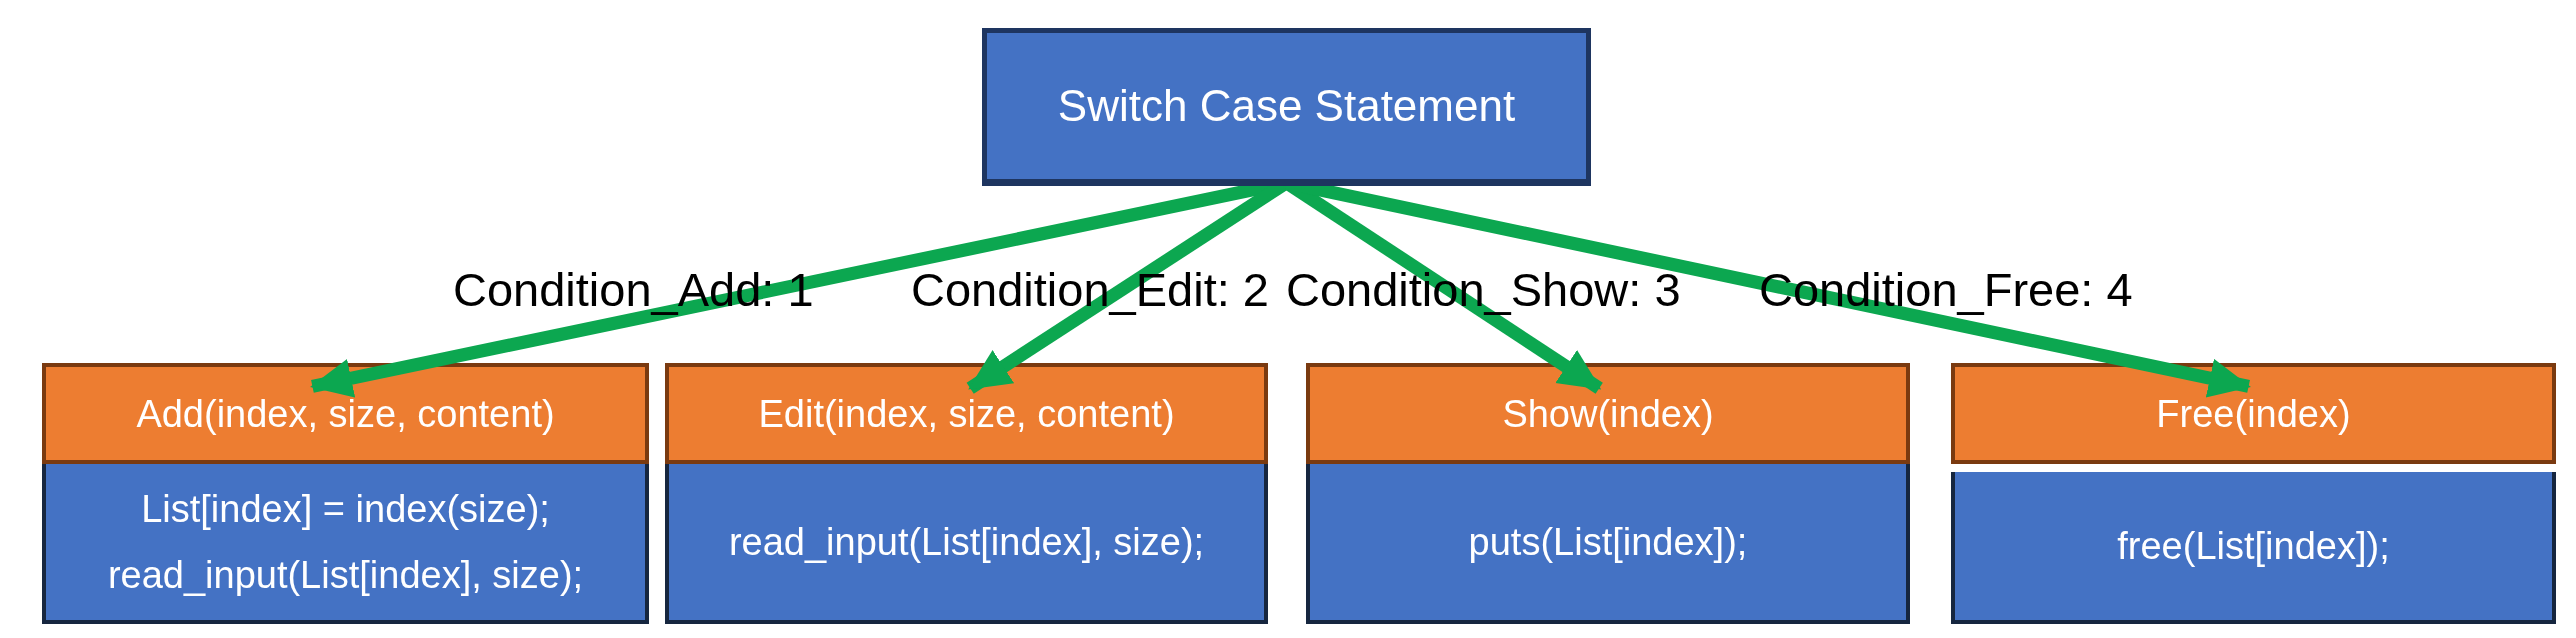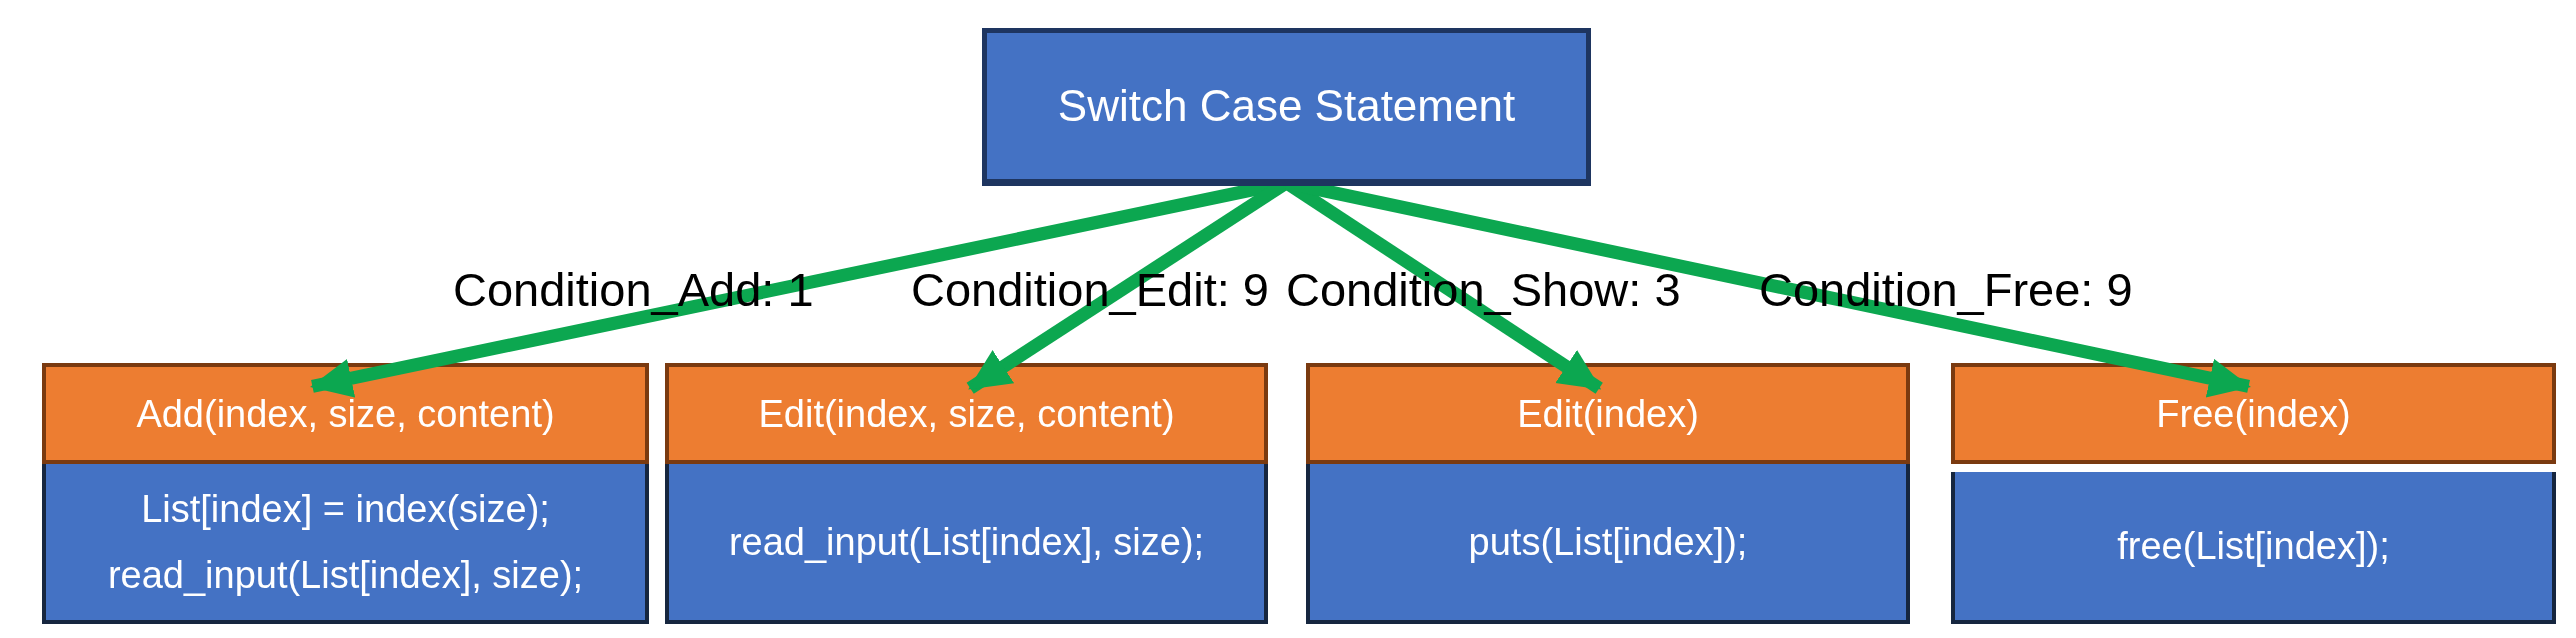--- a/index.html
+++ b/index.html
@@ -101,23 +101,23 @@
     <line class="arrow-line" x1="2146" y1="305" x2="1618" y2="648" marker-end="url(#ah)"></line>
     <line class="arrow-line" x1="2146" y1="305" x2="2668" y2="648" marker-end="url(#ah)"></line>
     <line class="arrow-line" x1="2146" y1="305" x2="3752" y2="645" marker-end="url(#ah)"></line>
   </svg>
 
   <div class="root-node">
     <span class="node-label">Switch Case Statement</span>
   </div>
 
   <span class="cond-label cond-1">Condition_Add: 1</span>
-  <span class="cond-label cond-2">Condition_Edit: 9</span>
+  <span class="cond-label cond-2">Condition_Edit: 2</span>
   <span class="cond-label cond-3">Condition_Show: 3</span>
-  <span class="cond-label cond-4">Condition_Free: 9</span>
+  <span class="cond-label cond-4">Condition_Free: 4</span>
 
   <div class="case-box case-1">
     <div class="case-header">
       <span>Add(index, size, content)</span>
     </div>
     <div class="case-body">
       <span class="body-line">List[index] = index(size);</span>
       <span class="body-line">read_input(List[index], size);</span>
     </div>
   </div>
@@ -126,21 +126,21 @@
     <div class="case-header">
       <span>Edit(index, size, content)</span>
     </div>
     <div class="case-body">
       <span class="body-line">read_input(List[index], size);</span>
     </div>
   </div>
 
   <div class="case-box case-3">
     <div class="case-header">
-      <span>Edit(index)</span>
+      <span>Show(index)</span>
     </div>
     <div class="case-body">
       <span class="body-line">puts(List[index]);</span>
     </div>
   </div>
 
   <div class="case-box case-4">
     <div class="case-header">
       <span>Free(index)</span>
     </div>

